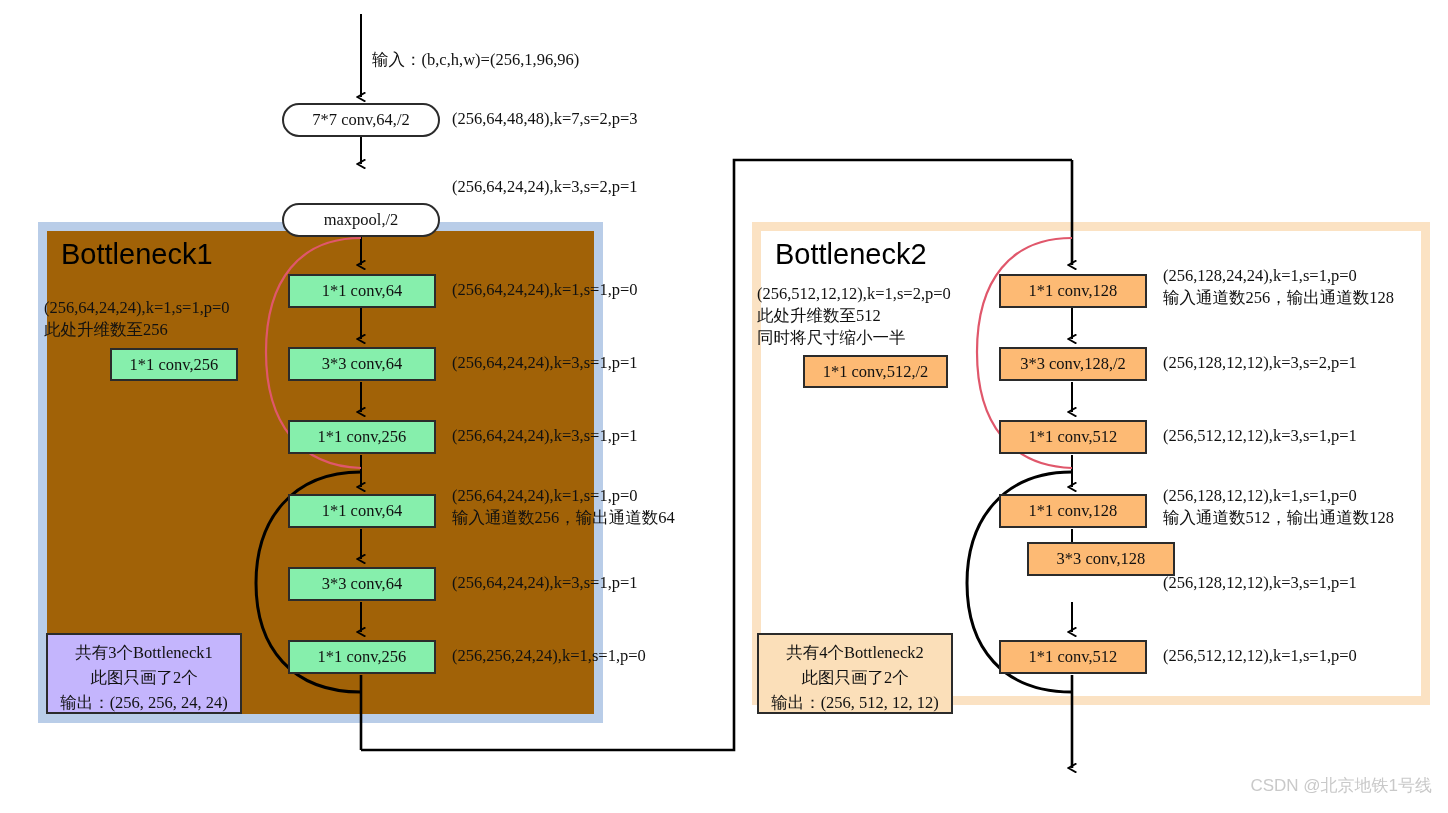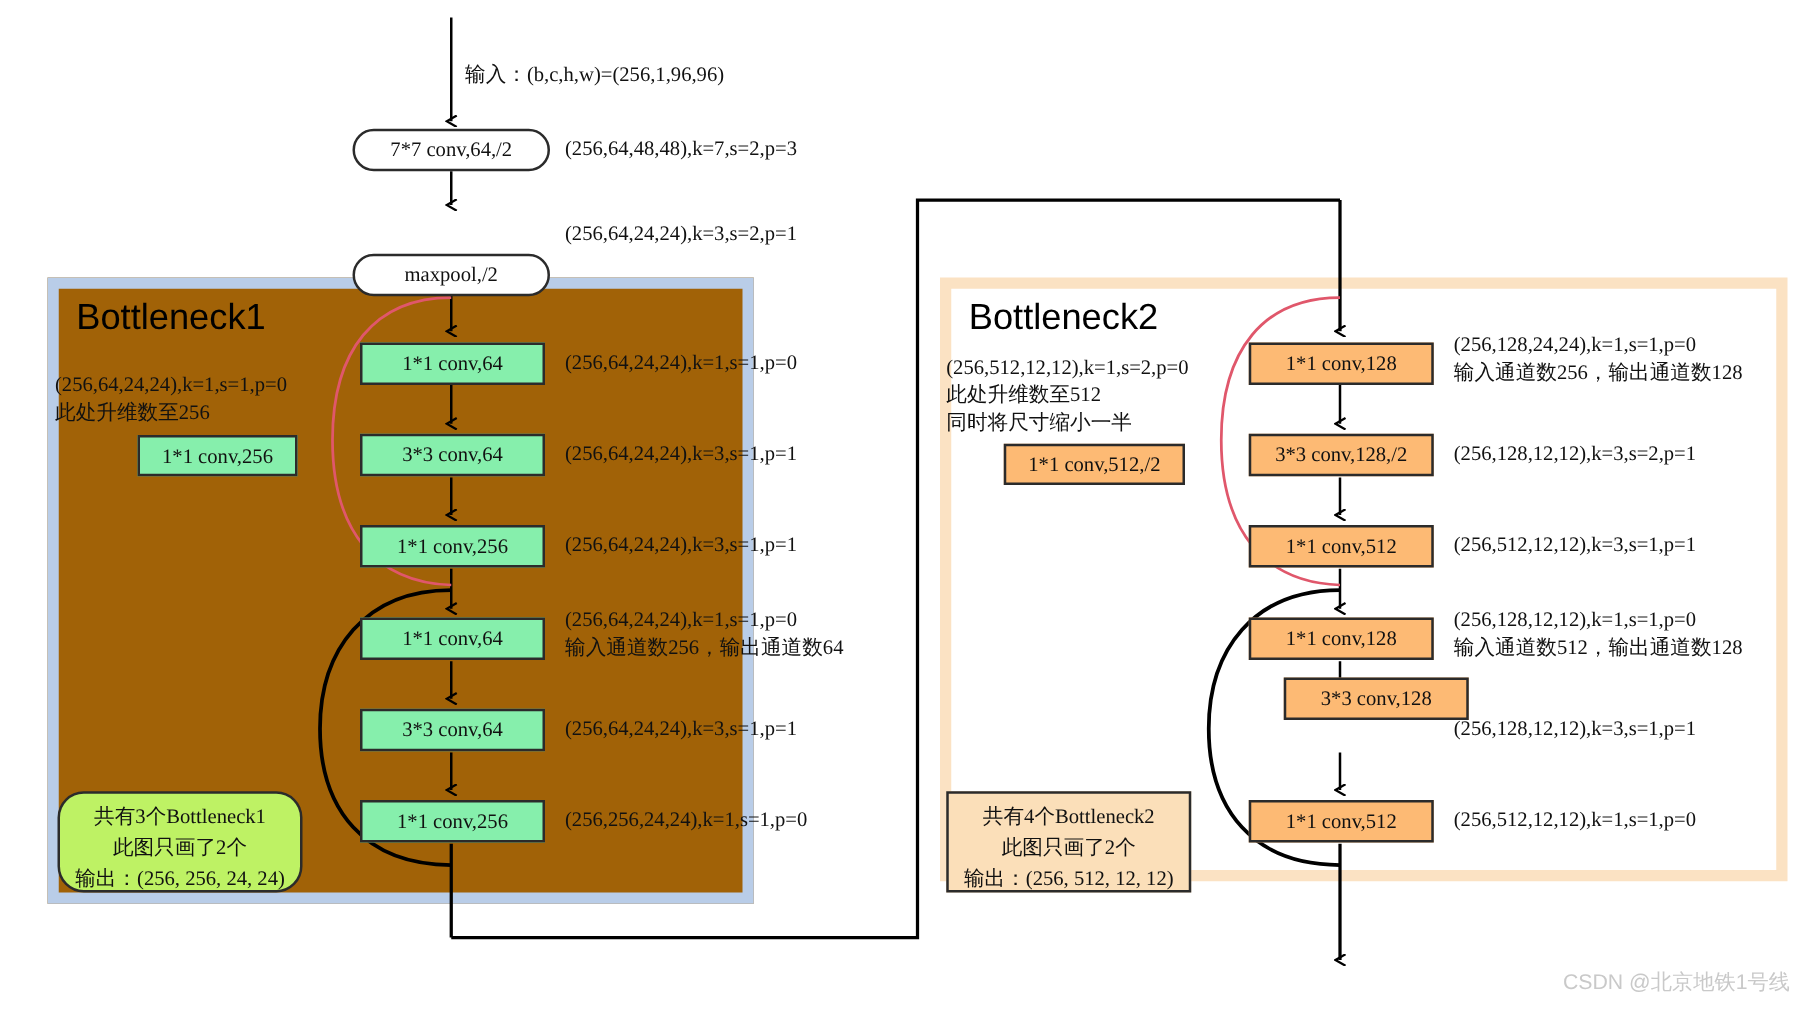--- a/index.html
+++ b/index.html
@@ -23,21 +23,21 @@
         font-size:16.5px;color:#111;white-space:nowrap;}
   .node.white{background:#ffffff;border-radius:17px;}
   .node.blue{background:#86efac;}
   .node.orange{background:#fdba74;}
 
   
   .txt{position:absolute;font-size:16.5px;color:#111;white-space:pre;line-height:22px;}
   .note{position:absolute;box-sizing:border-box;border:2px solid #2b2b2b;
         font-size:16.5px;line-height:25px;text-align:center;color:#111;
         padding-top:5px;white-space:pre-line;}
-  .note.blue{background:#bef264;border-radius:21px;}
+  .note.blue{background:#c4b5fd;}
   .note.orange{background:#fbdfb9;}
 
   .watermark{position:absolute;right:16px;bottom:16px;font-size:17px;color:#c9c9c9;
              font-family:"Liberation Sans","DejaVu Sans",sans-serif;white-space:nowrap;}
 </style>
 </head>
 <body>
 
 <div id="canvas">
 

